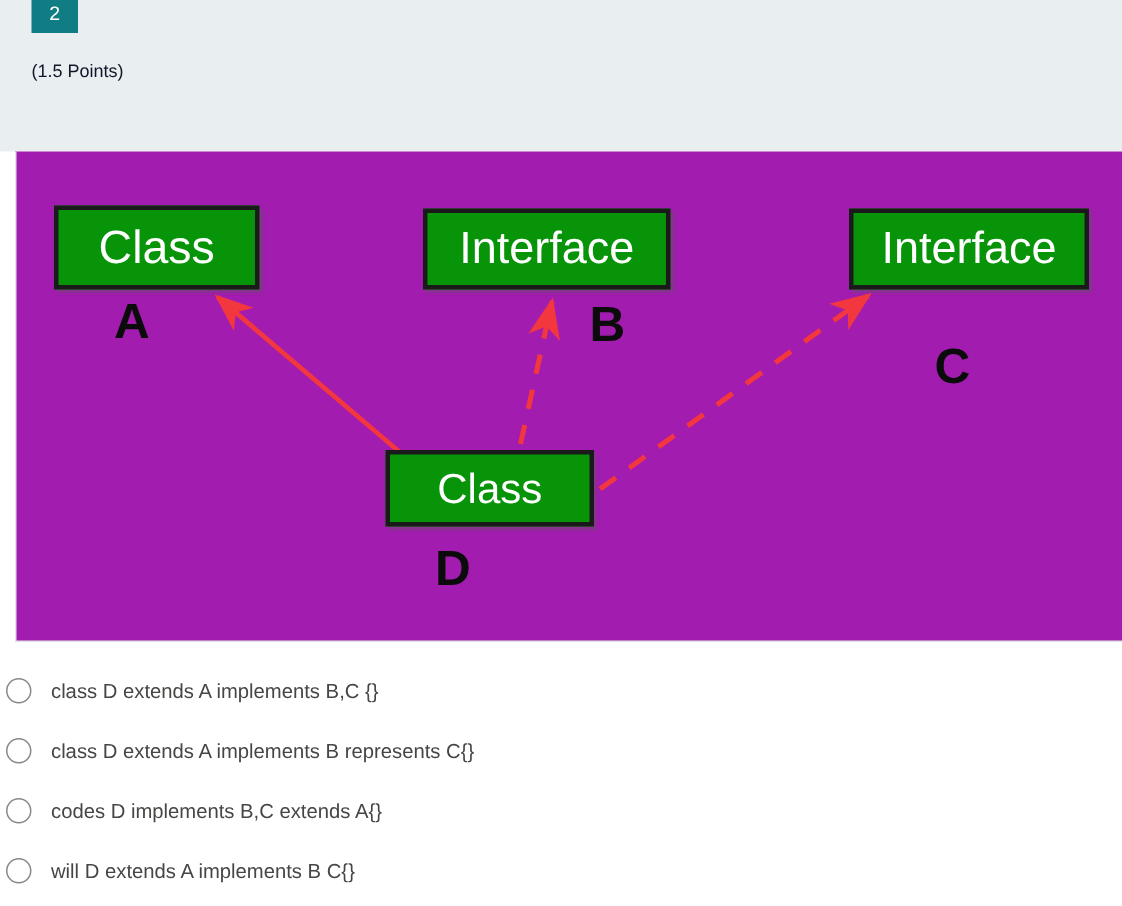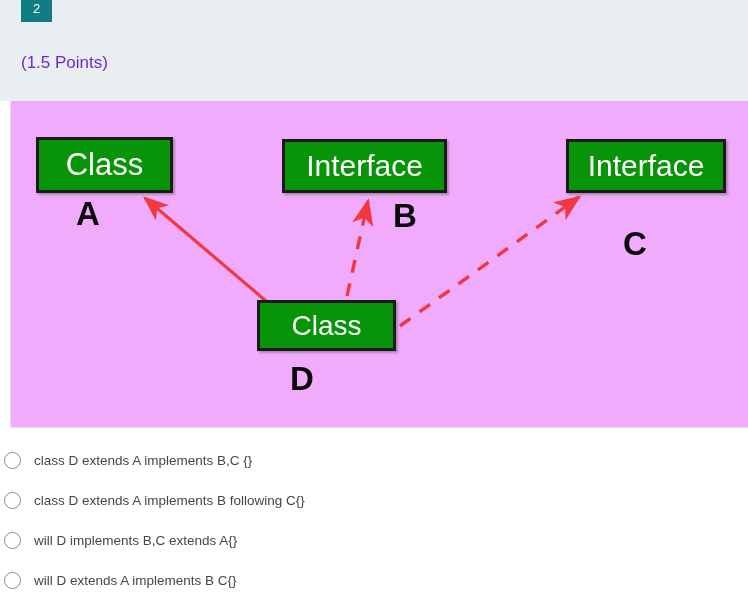--- a/index.html
+++ b/index.html
@@ -55,34 +55,34 @@
     font-size: 14px;
     margin-left: 4px;
     vertical-align: top;
   }
   .reader-icon {
     display: inline-block;
     margin-left: 14px;
     vertical-align: -3px;
   }
   .q-points {
-    font-size: 17px;
-    color: #6d28d9;
+    font-size: 12px;
+    color: #0f172a;
     line-height: 22px;
-    margin-top: 17px;
+    margin-top: 1px;
   }
 
   
   .diagram-panel {
     position: absolute;
     left: 10px;
     top: 101px;
     width: 738px;
     height: 327px;
-    background: #f0abfc;
+    background: #a21caf;
     border-left: 1px solid #e3e6e8;
     border-bottom: 1px solid #dfe3e6;
     box-sizing: border-box;
     overflow: hidden;
   }
   .uml-svg {
     position: absolute;
     left: 0;
     top: 0;
   }
@@ -209,26 +209,26 @@
 
 <div class="options-list">
 
   <div class="option-row">
     <span class="radio-circle"></span>
     <span class="option-label">class D extends A implements B,C {}</span>
   </div>
 
   <div class="option-row">
     <span class="radio-circle"></span>
-    <span class="option-label">class D extends A implements B following C{}</span>
-  </div>
-
-  <div class="option-row">
-    <span class="radio-circle"></span>
-    <span class="option-label">will D implements B,C extends A{}</span>
+    <span class="option-label">class D extends A implements B represents C{}</span>
+  </div>
+
+  <div class="option-row">
+    <span class="radio-circle"></span>
+    <span class="option-label">codes D implements B,C extends A{}</span>
   </div>
 
   <div class="option-row">
     <span class="radio-circle"></span>
     <span class="option-label">will D extends A implements B C{}</span>
   </div>
 
 </div>
 
 </body></html>

